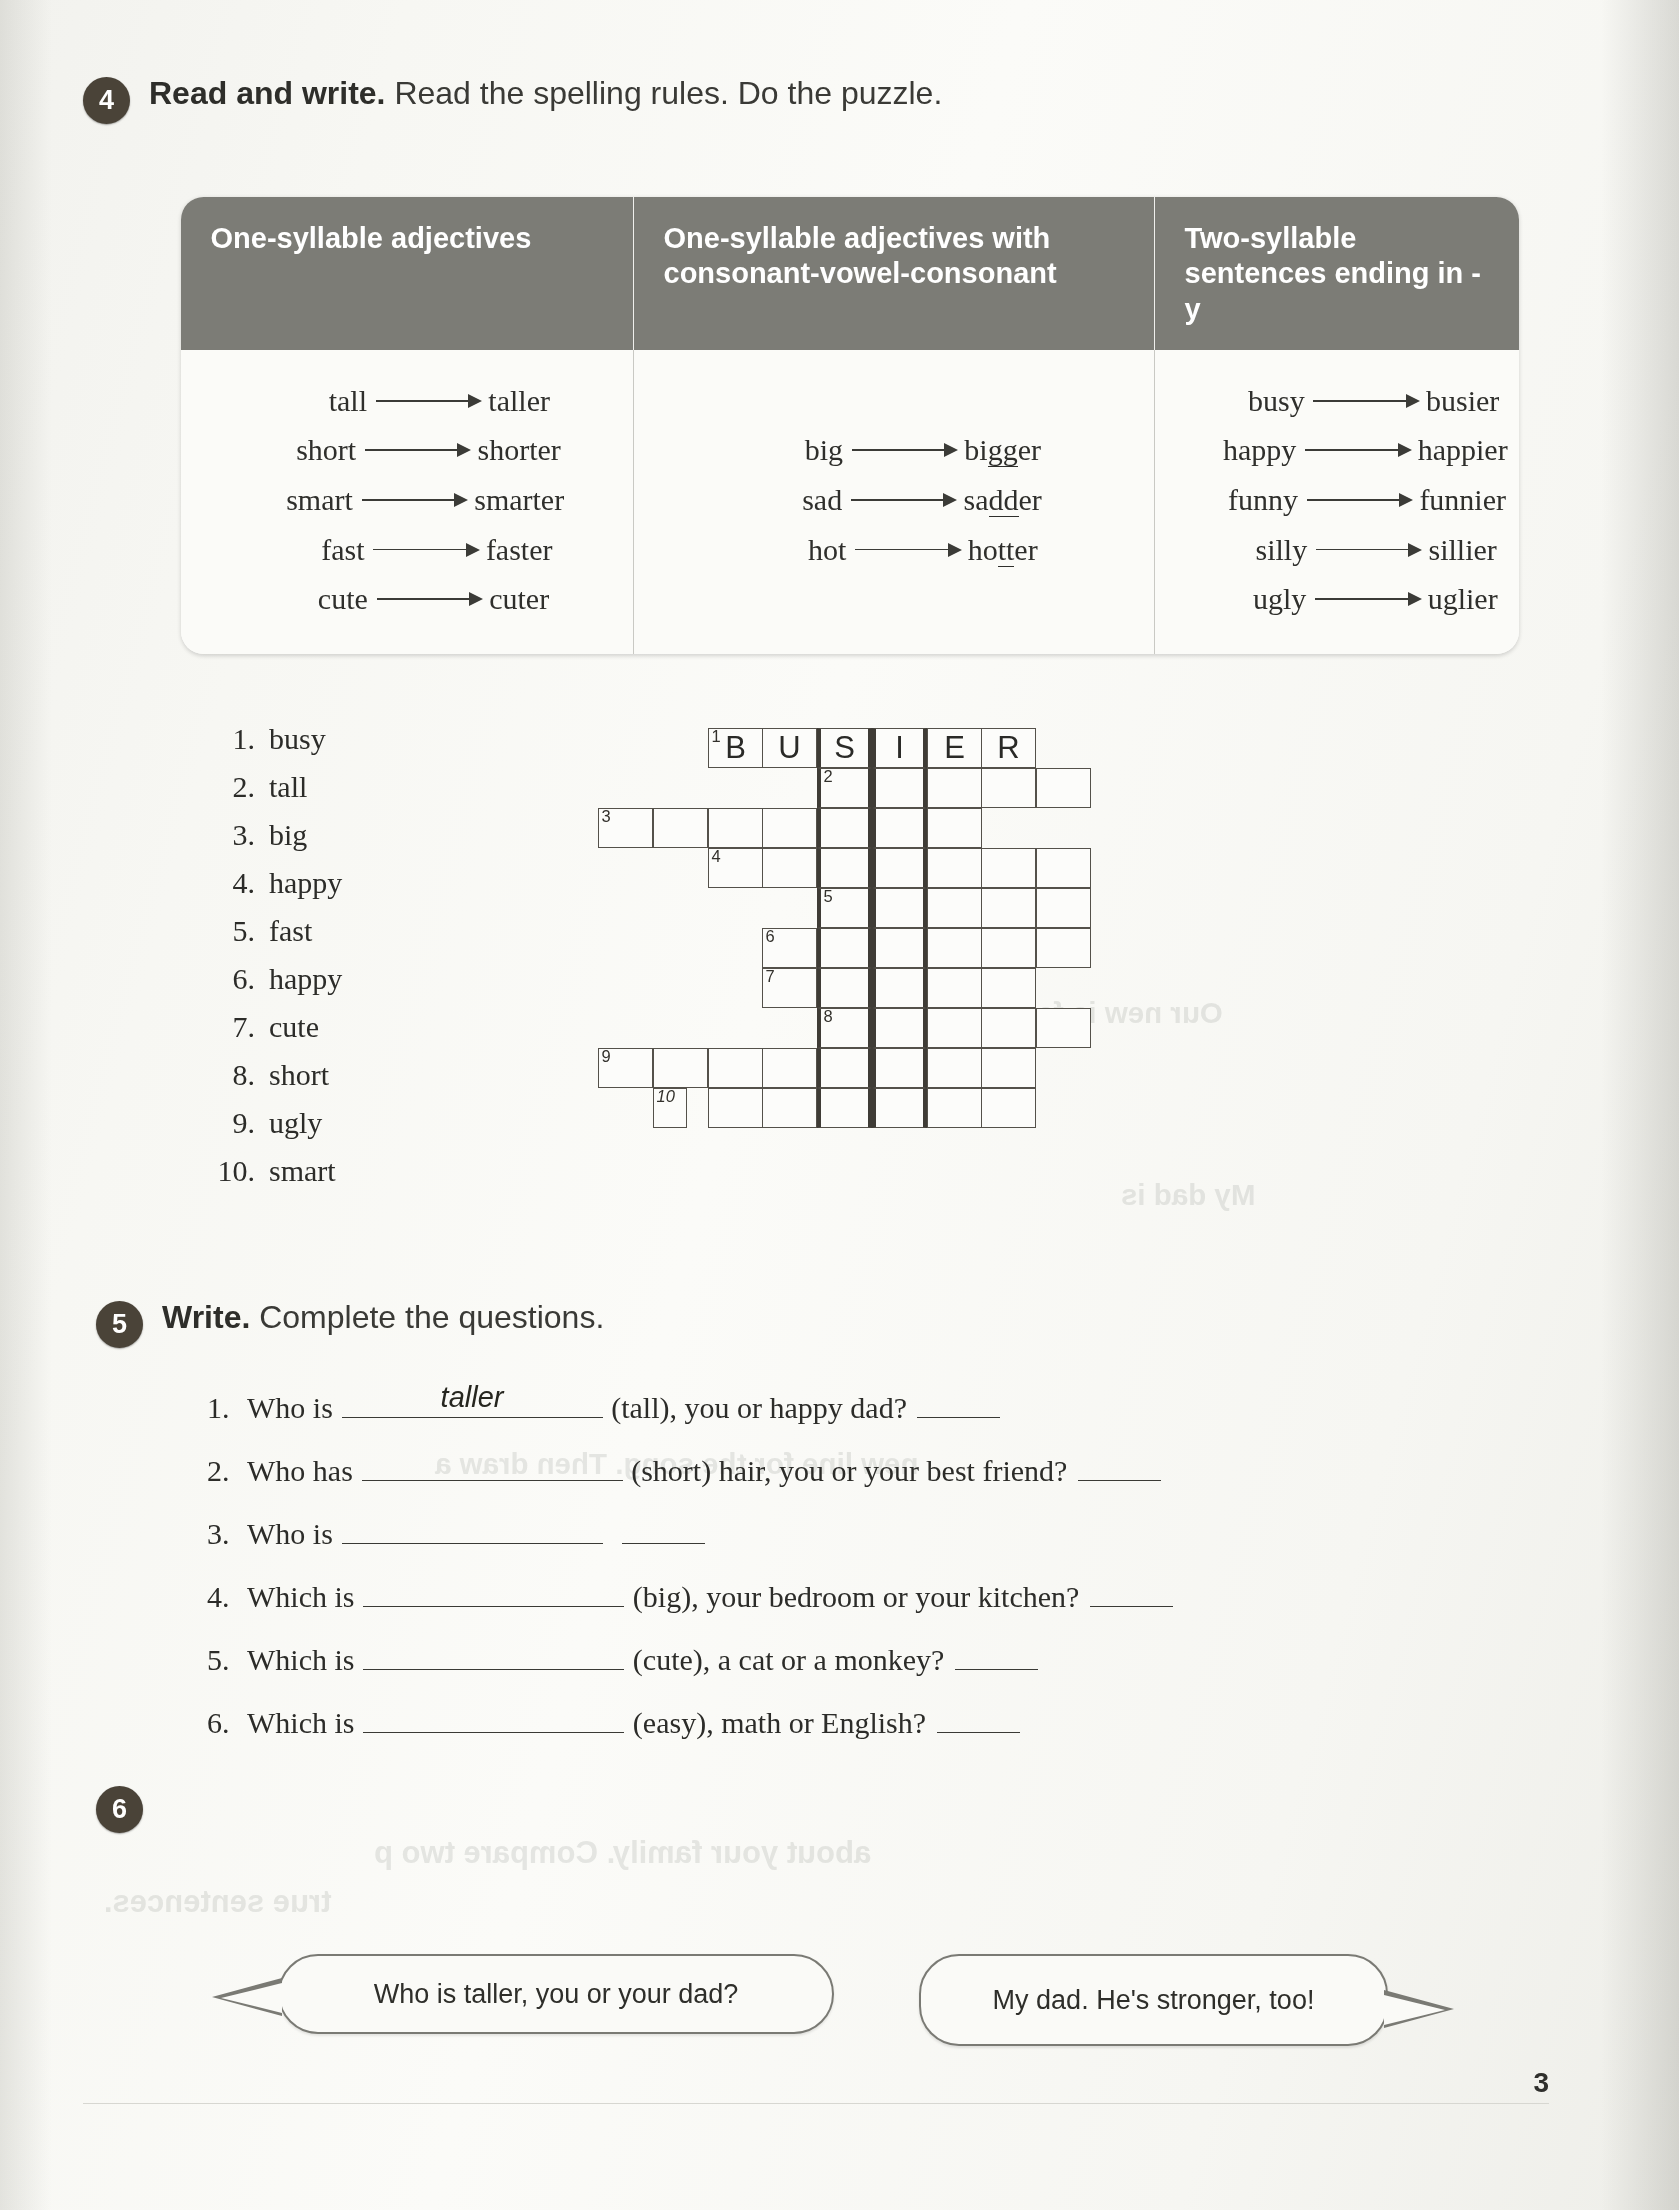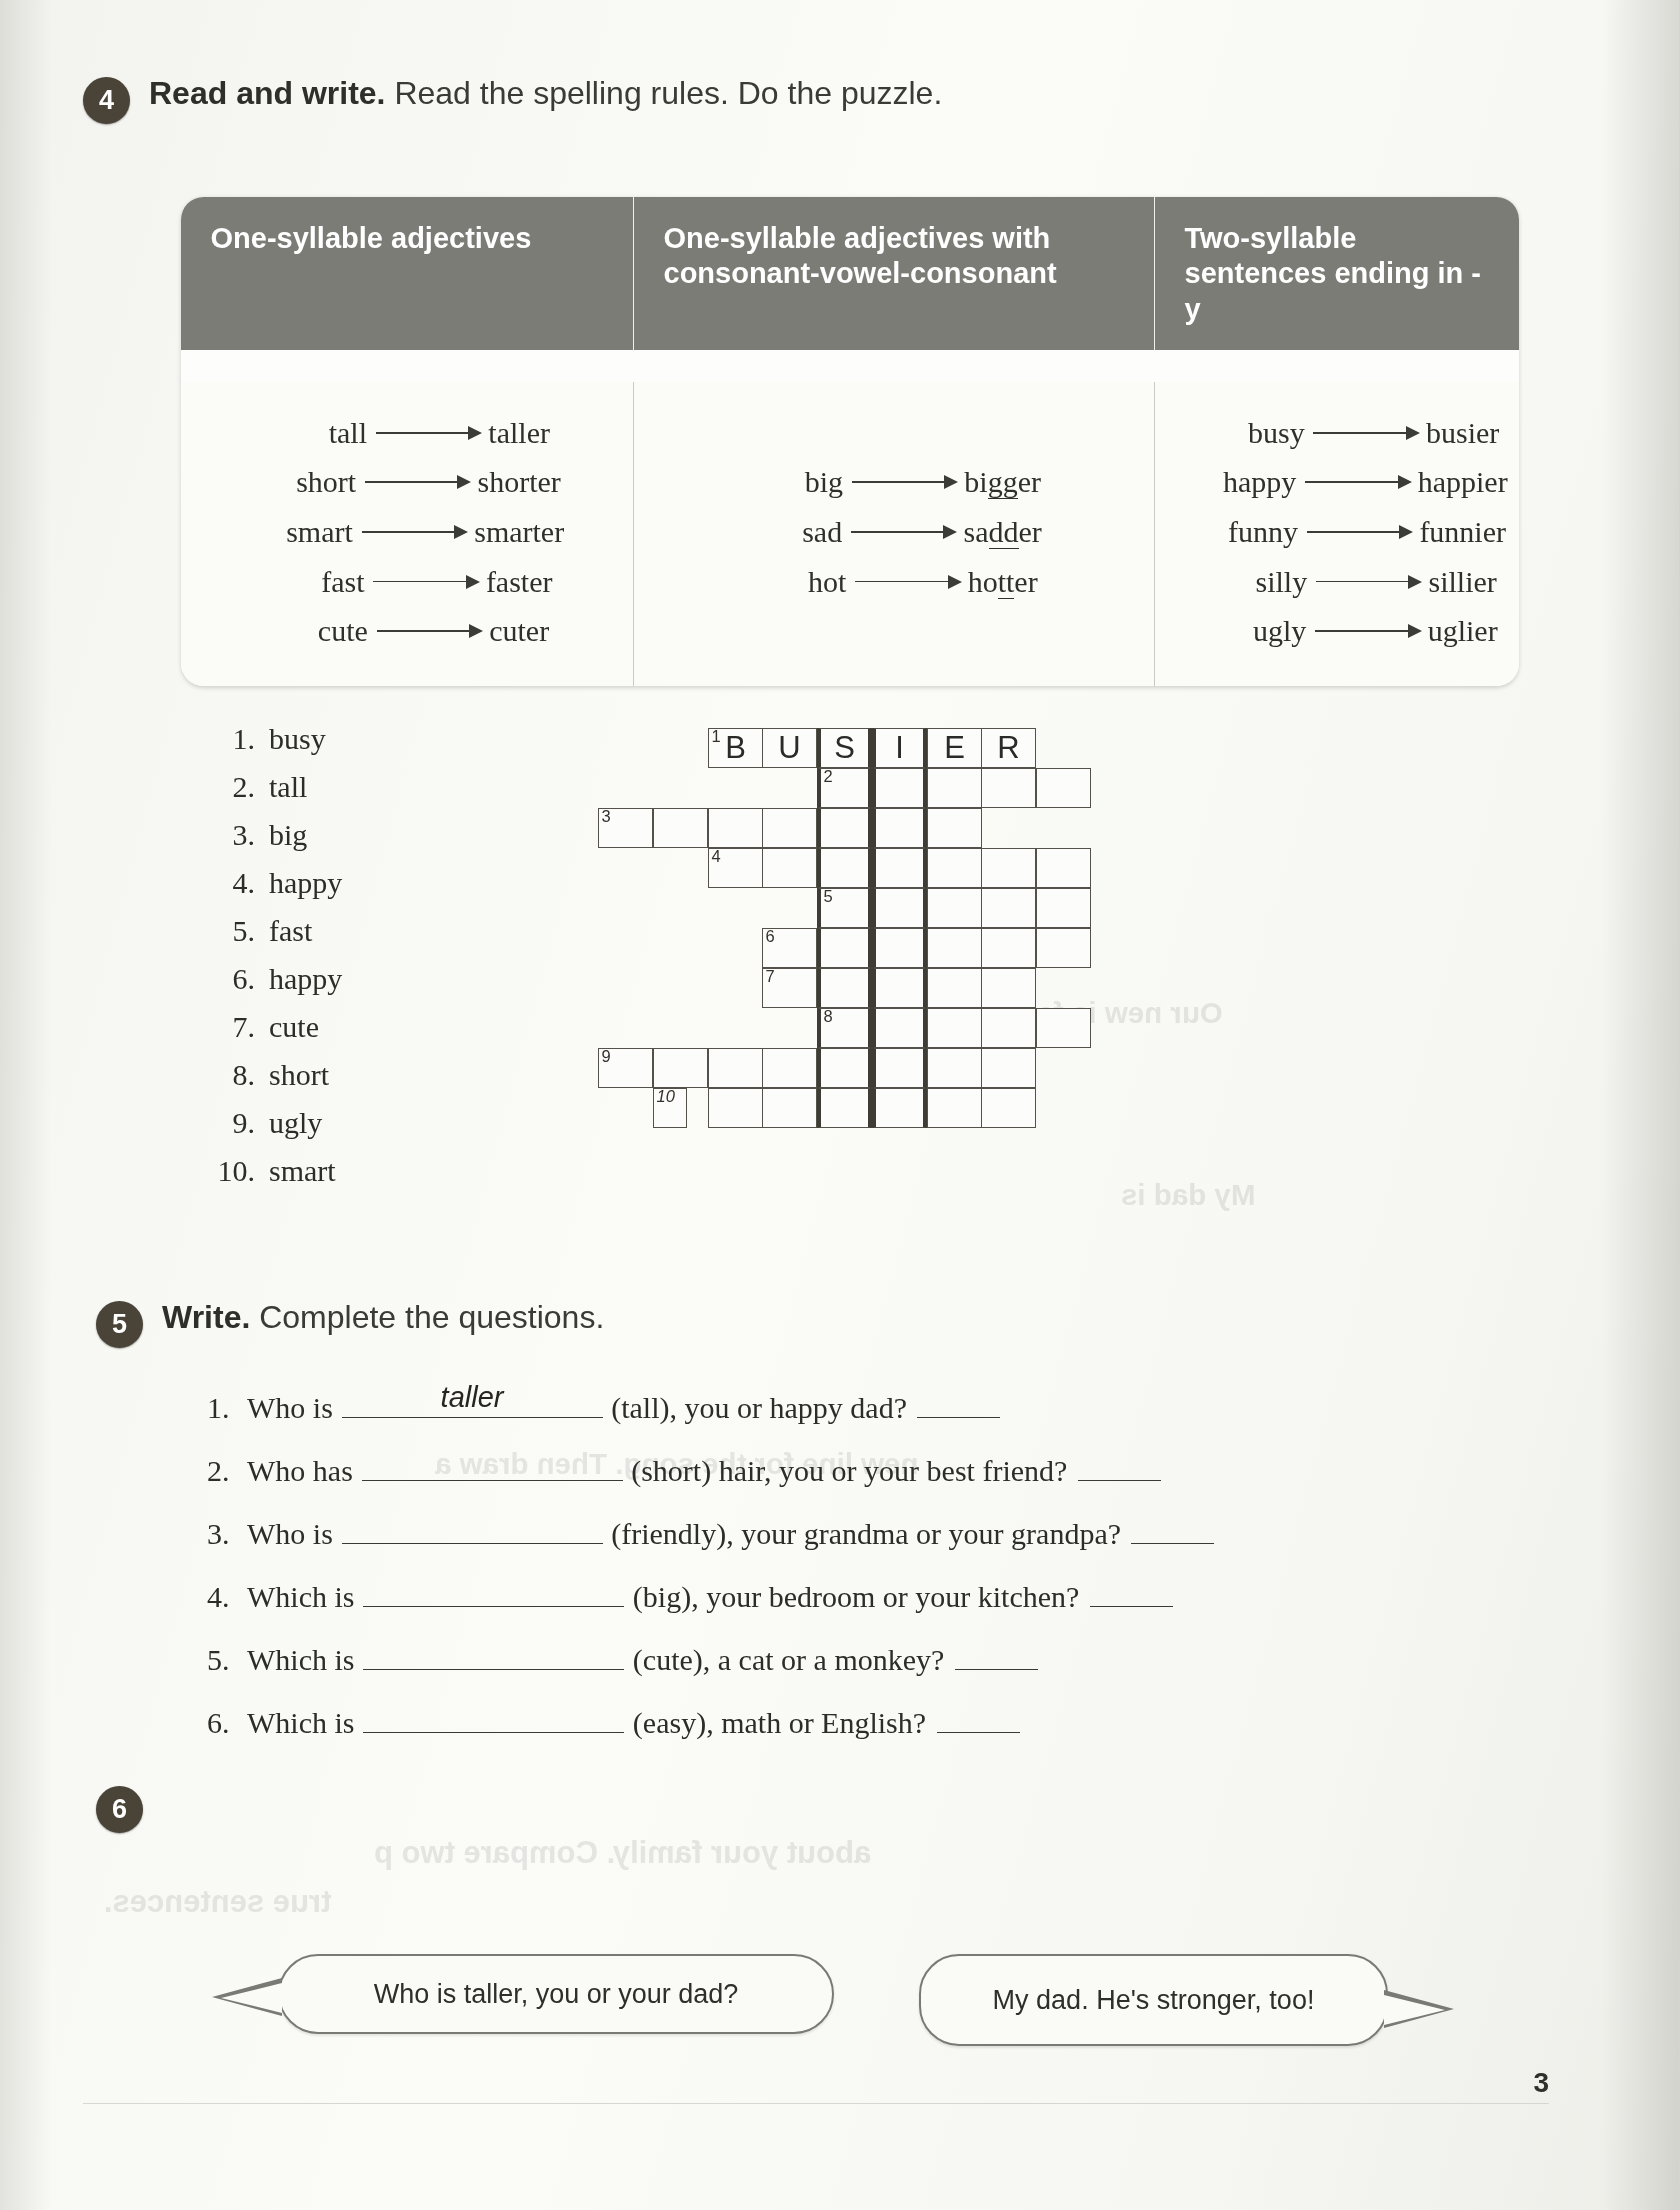--- a/index.html
+++ b/index.html
@@ -74,21 +74,20 @@
     position: absolute;
     left: 181px;
     top: 197px;
     width: 1338px;
     border-radius: 22.6px;
     background: #fdfdfb;
     box-shadow: 0 1.7px 4.3px rgba(0,0,0,.16);
     overflow: hidden;
     display: flex;
     flex-direction: column;
-    gap: 32px;
   }
   .rt-head {
     display: flex;
     background: #7c7c76;
     color: #ffffff;
   }
   .rt-head .cell {
     font-family: "Liberation Sans", sans-serif;
     font-weight: 700;
     font-size: 29px;
@@ -512,21 +511,20 @@
         <span class="qnum">2.</span>
         <span>Who has</span>
         <span class="blank" style="width: 261px;"></span>
         <span>(short) hair, you or your best friend?</span>
         <span class="tail"></span>
       </div>
       <div class="qrow">
         <span class="qnum">3.</span>
         <span>Who is</span>
         <span class="blank" style="width: 261px;"></span>
-        <span>(friendly), your grandma or your grandpa?</span>
         <span class="tail"></span>
       </div>
       <div class="qrow">
         <span class="qnum">4.</span>
         <span>Which is</span>
         <span class="blank" style="width: 261px;"></span>
         <span>(big), your bedroom or your kitchen?</span>
         <span class="tail"></span>
       </div>
       <div class="qrow">

